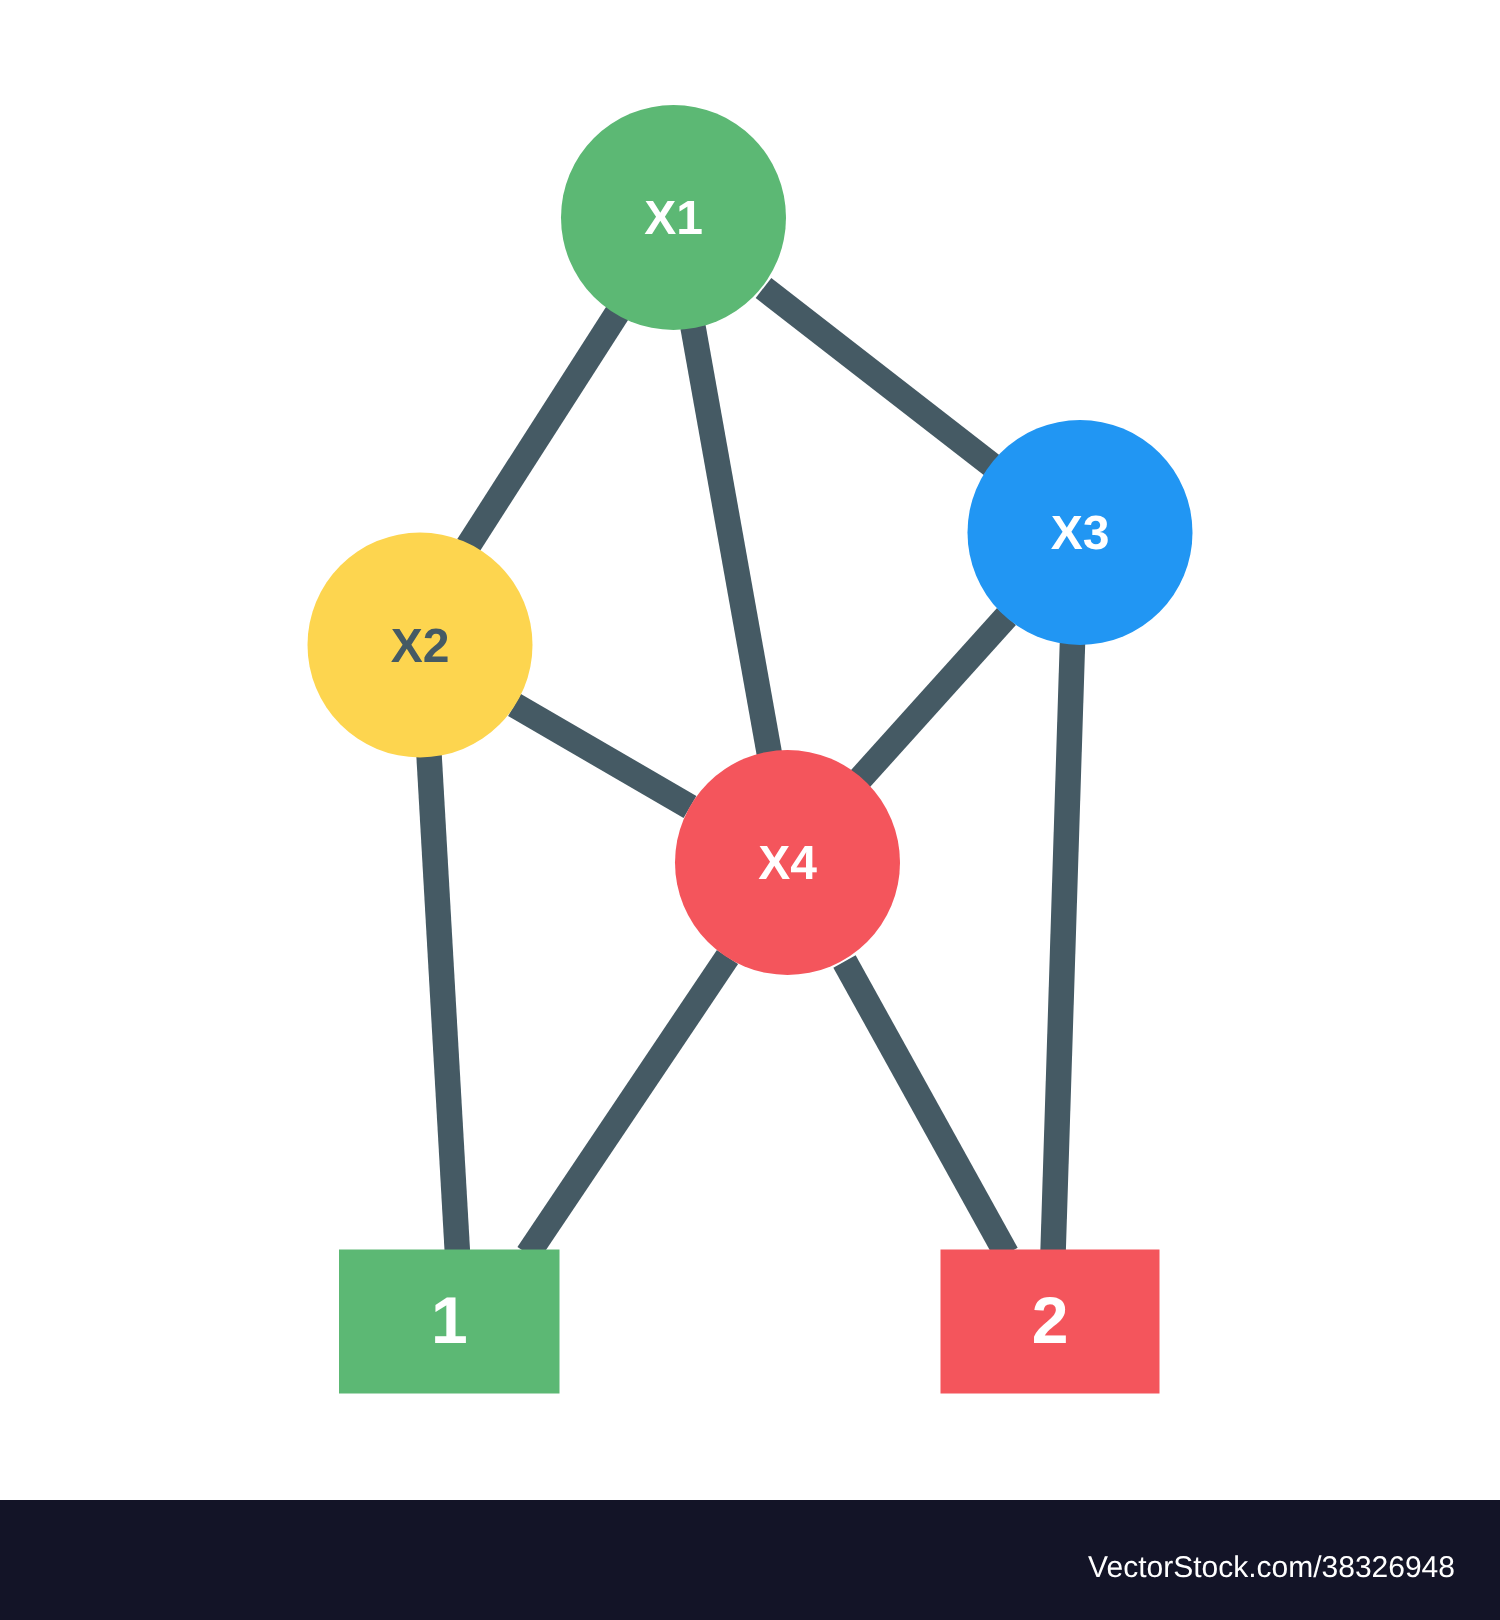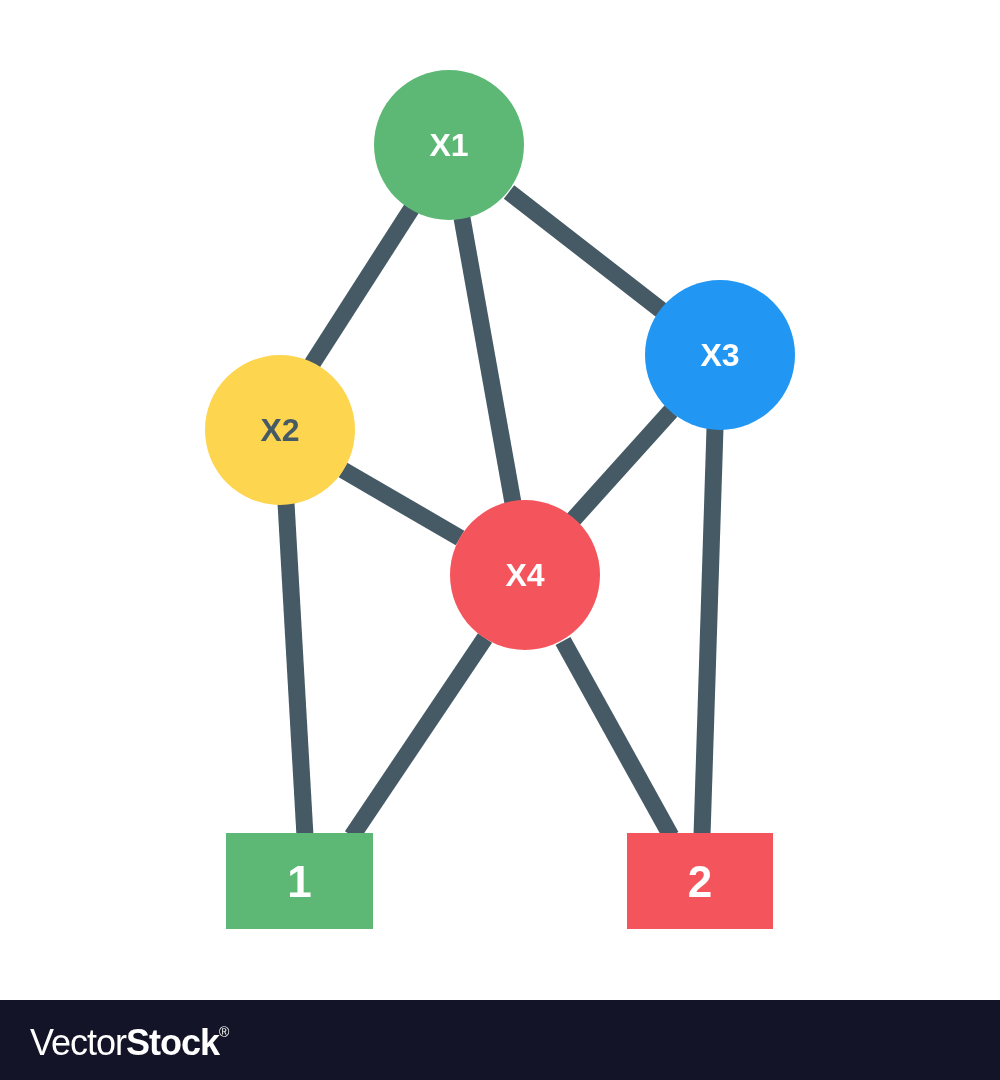--- a/index.html
+++ b/index.html
@@ -49,16 +49,14 @@
         <text x="299.5" y="881" text-anchor="middle" dominant-baseline="central" font-family="&quot;Liberation Sans&quot;, sans-serif" font-weight="bold" font-size="44" fill="#ffffff">1</text>
       </g>
       <g>
         <rect x="627" y="833" width="146" height="96" fill="#f4555c"></rect>
         <text x="700" y="881" text-anchor="middle" dominant-baseline="central" font-family="&quot;Liberation Sans&quot;, sans-serif" font-weight="bold" font-size="44" fill="#ffffff">2</text>
       </g>
     </g>
 </svg>
 
 <div class="footer">
-  <div class="brand">
-    <span class="light">Vector</span><span class="bold">Stock</span><sup>®</sup>
-  </div>
+  <div class="ref">VectorStock.com/38326948</div>
 </div>
 
 </body></html>

